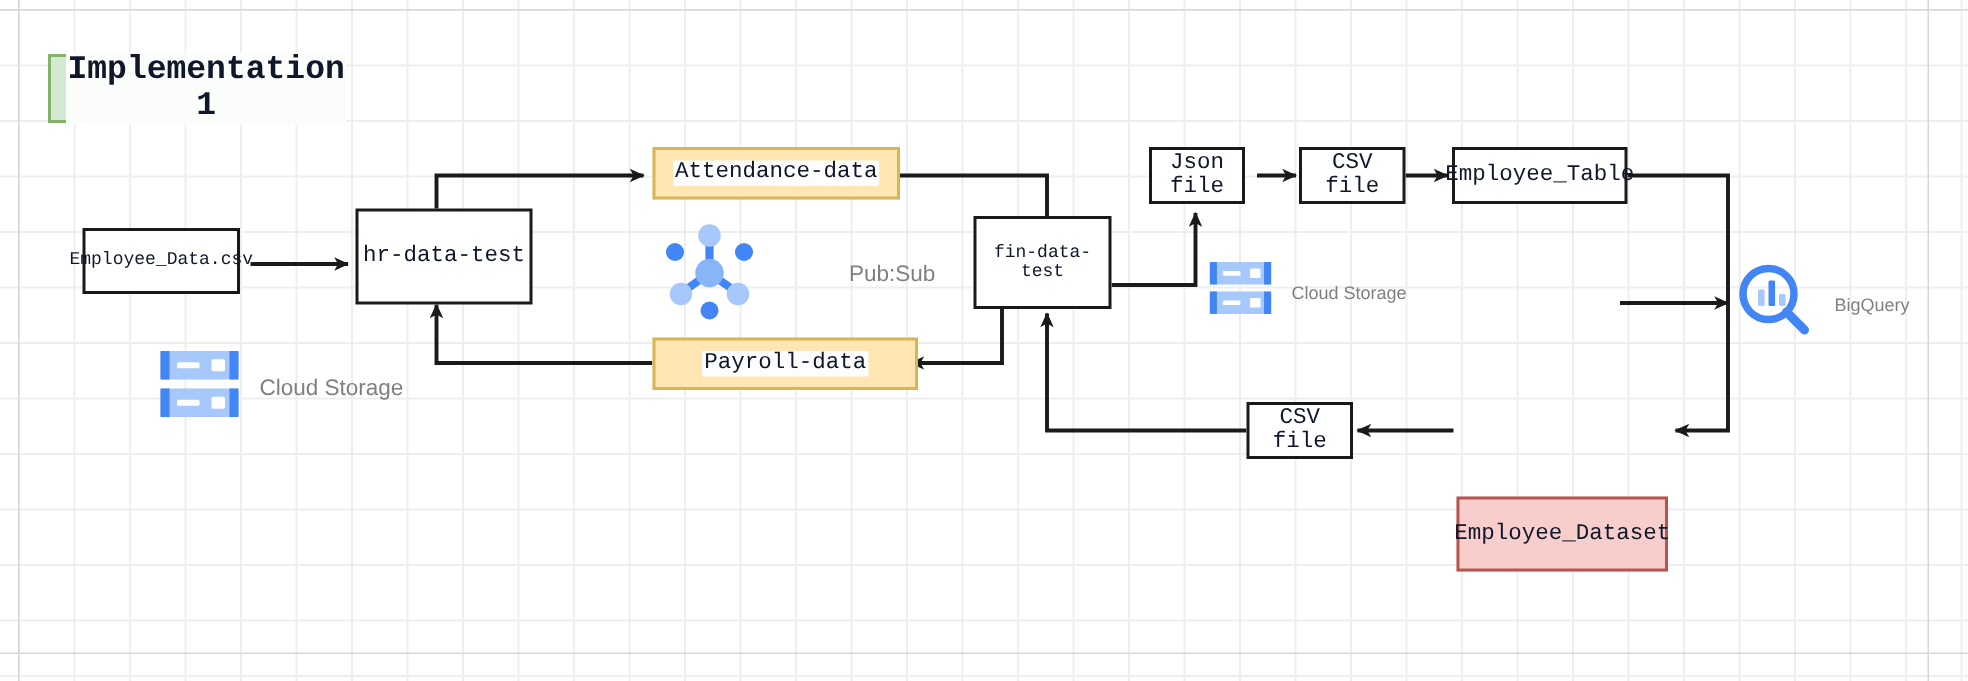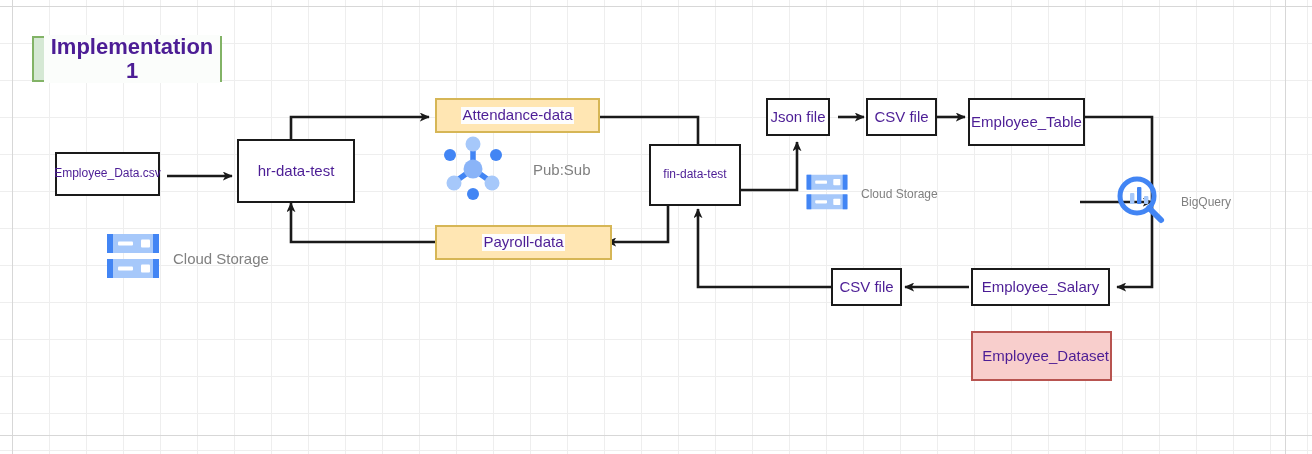--- a/index.html
+++ b/index.html
@@ -38,22 +38,23 @@
     pointer-events: none;
   }
 
   .node {
     position: absolute;
     box-sizing: border-box;
     display: flex;
     align-items: center;
     justify-content: center;
     text-align: center;
-    color: #4c1d95;
+    color: #0f172a;
     line-height: 1.1;
+    font-family: Liberation Mono, monospace;
   }
   .node.plain {
     background: #ffffff;
     border: 2px solid #1a1a1a;
     font-size: 15px;
   }
   .node.small-text { font-size: 12px; }
   .node.yellow {
     background: #ffe6b3;
     border: 2px solid #d6b656;
@@ -64,21 +65,20 @@
     border: 2px solid #82b366;
     font-size: 22px;
     font-weight: bold;
     justify-content: flex-start;
     padding-left: 10px;
   }
   .node.pink {
     background: #f8cecc;
     border: 2px solid #b85450;
     font-size: 15px;
-    justify-content: flex-end;
   }
   .node .node-label {
     background: #ffffff;
     padding: 0 1px;
   }
   .node.yellow .node-label,
   .node.green .node-label { background: #fbfdfb; }
   .node.plain .node-label,
   .node.pink .node-label { background: transparent; }
   .node.yellow .node-label { background: #fdfdfd; }
@@ -166,32 +166,29 @@
   </div>
 
   <div class="node plain" style="left:766px; top:98px; width:64px; height:38px;">
     <span class="node-label">Json file</span>
   </div>
 
   <div class="node plain" style="left:866px; top:98px; width:71px; height:38px;">
     <span class="node-label">CSV file</span>
   </div>
 
-  <div class="node plain" style="left:968px; top:98px; width:117px; height:48px;text-align:right;">
+  <div class="node plain" style="left:968px; top:98px; width:117px; height:38px;text-align:right;">
     <span class="node-label">Employee_Table</span>
   </div>
 
 
   <div class="node plain" style="left:831px; top:268px; width:71px; height:38px;">
     <span class="node-label">CSV file</span>
   </div>
 
-  <div class="node plain" style="left:971px; top:268px; width:139px; height:38px;">
-    <span class="node-label">Employee_Salary</span>
-  </div>
 
   <div class="node pink" style="left:971px; top:331px; width:141px; height:50px;">
     <span class="node-label">Employee_Dataset</span>
   </div>
 
   <div class="svc" style="left:105px; top:232px;">
     <span class="svc-icon">
       <svg width="56" height="48" viewBox="0 0 56 48" xmlns="http://www.w3.org/2000/svg">
         <rect x="2" y="2" width="52" height="19" rx="1" fill="#a6c8fa"></rect>
         <rect x="2" y="2" width="6" height="19" fill="#4285f4"></rect>
@@ -219,41 +216,41 @@
         <rect x="2" y="27" width="52" height="19" rx="1" fill="#a6c8fa"></rect>
         <rect x="2" y="27" width="6" height="19" fill="#4285f4"></rect>
         <rect x="48" y="27" width="6" height="19" fill="#4285f4"></rect>
         <rect x="13" y="34.5" width="15" height="4" rx="1" fill="#ffffff"></rect>
         <rect x="36" y="32.5" width="9" height="8" rx="1" fill="#ffffff"></rect>
       </svg>
     </span>
     <span class="svc-label small">Cloud Storage</span>
   </div>
 
-  <div class="svc" style="left:437px; top:131px;">
+  <div class="svc" style="left:437px; top:144px;gap:33px;">
     <span class="svc-icon">
       <svg width="72" height="72" viewBox="0 0 72 72" xmlns="http://www.w3.org/2000/svg">
         <g stroke="#4285f4" stroke-width="5.5" stroke-linecap="round">
           <line x1="36" y1="38" x2="36" y2="16"></line>
           <line x1="36" y1="38" x2="19" y2="50"></line>
           <line x1="36" y1="38" x2="53" y2="50"></line>
         </g>
         <circle cx="36" cy="38" r="9.5" fill="#8ab4f8"></circle>
         <circle cx="36" cy="13" r="7.5" fill="#a6c8fa"></circle>
         <circle cx="17" cy="52" r="7.5" fill="#a6c8fa"></circle>
         <circle cx="55" cy="52" r="7.5" fill="#a6c8fa"></circle>
         <circle cx="13" cy="24" r="6" fill="#4285f4"></circle>
         <circle cx="59" cy="24" r="6" fill="#4285f4"></circle>
         <circle cx="36" cy="63" r="6" fill="#4285f4"></circle>
       </svg>
     </span>
     <span class="svc-label" style="margin-left:24px;">Pub:Sub</span>
   </div>
 
-  <div class="svc" style="left:1113px; top:172px;">
+  <div class="svc" style="left:1155px; top:172px;">
     <span class="svc-icon">
       <svg width="56" height="56" viewBox="0 0 56 56" xmlns="http://www.w3.org/2000/svg">
         <circle cx="24" cy="24" r="17" fill="none" stroke="#4285f4" stroke-width="5"></circle>
         <line x1="36" y1="36" x2="48" y2="48" stroke="#4285f4" stroke-width="6" stroke-linecap="round"></line>
         <rect x="17" y="21" width="4.4" height="11" rx="1" fill="#a6c8fa"></rect>
         <rect x="24" y="15" width="4.4" height="17" rx="1" fill="#4285f4"></rect>
         <rect x="31" y="24" width="4.4" height="8" rx="1" fill="#a6c8fa"></rect>
       </svg>
     </span>
     <span class="svc-label small">BigQuery</span>

